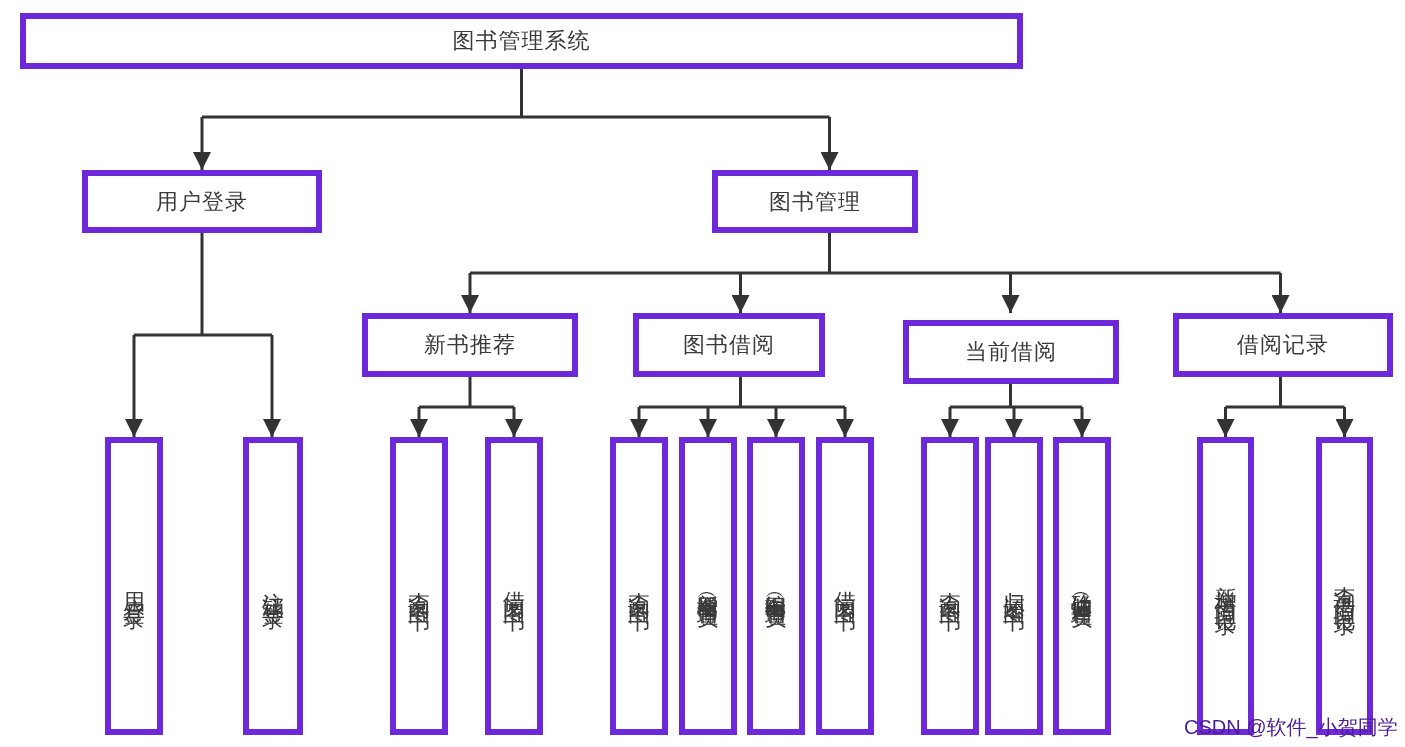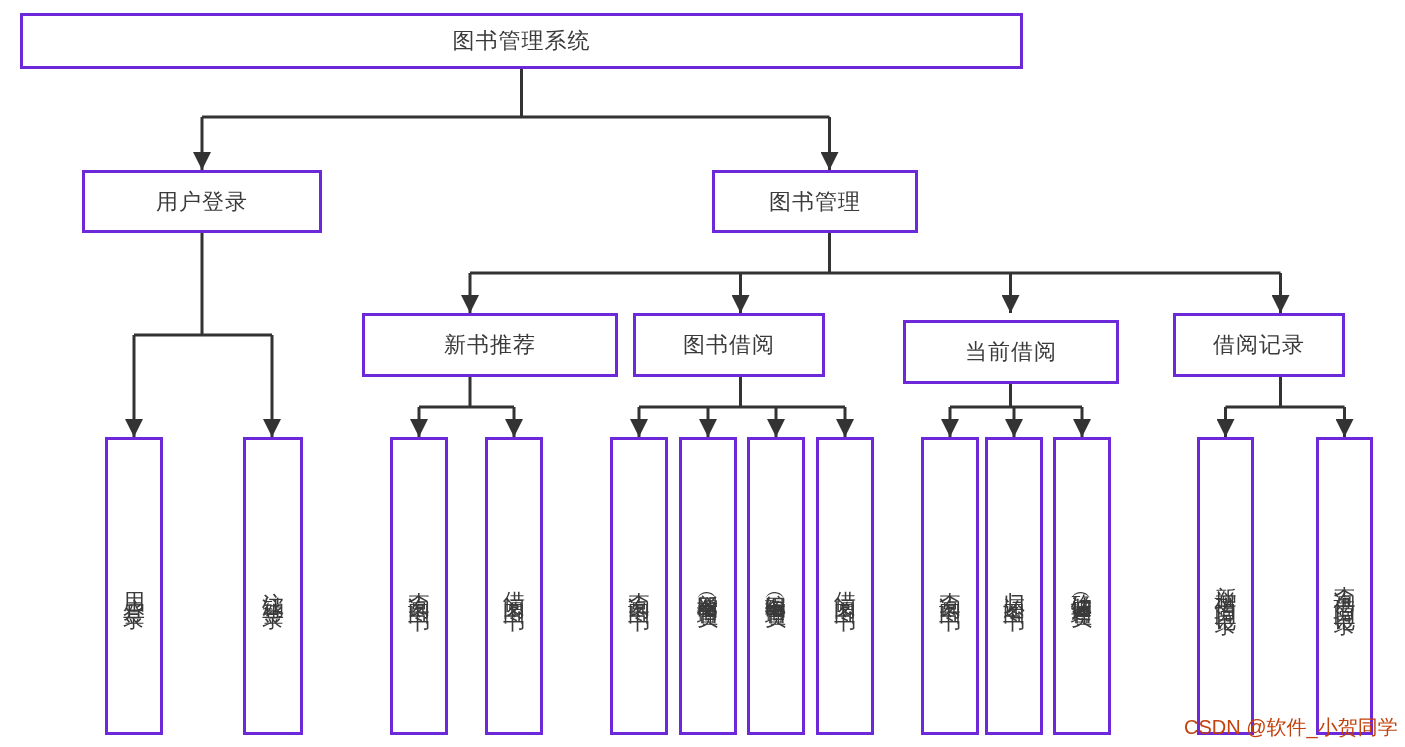--- a/index.html
+++ b/index.html
@@ -17,21 +17,21 @@
   }
   .wires {
     position: absolute;
     left: 0;
     top: 0;
     pointer-events: none;
   }
   .box {
     position: absolute;
     box-sizing: border-box;
-    border: 3px solid #6d28d9;
+    border: 6px solid #6d28d9;
     background: #ffffff;
     display: flex;
     align-items: center;
     justify-content: center;
     color: #3a3a3a;
   }
   .hbox .lbl {
     font-size: 22px;
     letter-spacing: 1px;
     white-space: nowrap;
@@ -52,21 +52,21 @@
   }
   .vbox.tight .vlbl {
     letter-spacing: 2px;
     font-size: 21px;
   }
   .watermark {
     position: absolute;
     left: 1184px;
     top: 714px;
     font-size: 20px;
-    color: #c2410c;
+    color: #4c1d95;
     white-space: nowrap;
     z-index: 5;
   }
 </style>
 </head>
 <body>
 
 <div class="stage">
 
   <svg class="wires" width="1405" height="747" viewBox="0 0 1405 747">
@@ -111,30 +111,30 @@
     <span class="lbl">图书管理系统</span>
   </div>
 
   <div class="box hbox" style="left:82px;top:170px;width:240px;height:63px">
     <span class="lbl">用户登录</span>
   </div>
   <div class="box hbox" style="left:712px;top:170px;width:206px;height:63px">
     <span class="lbl">图书管理</span>
   </div>
 
-  <div class="box hbox" style="left:362px;top:313px;width:256px;height:64px">
+  <div class="box hbox" style="left:362px;top:313px;width:216px;height:64px">
     <span class="lbl">新书推荐</span>
   </div>
   <div class="box hbox" style="left:633px;top:313px;width:192px;height:64px">
     <span class="lbl">图书借阅</span>
   </div>
   <div class="box hbox" style="left:903px;top:320px;width:216px;height:64px">
     <span class="lbl">当前借阅</span>
   </div>
-  <div class="box hbox" style="left:1173px;top:313px;width:172px;height:64px">
+  <div class="box hbox" style="left:1173px;top:313px;width:220px;height:64px">
     <span class="lbl">借阅记录</span>
   </div>
 
   <div class="box vbox" style="left:105px">
     <span class="vlbl">用户登录</span>
   </div>
   <div class="box vbox" style="left:243px;width:60px">
     <span class="vlbl">注销登录</span>
   </div>
 

